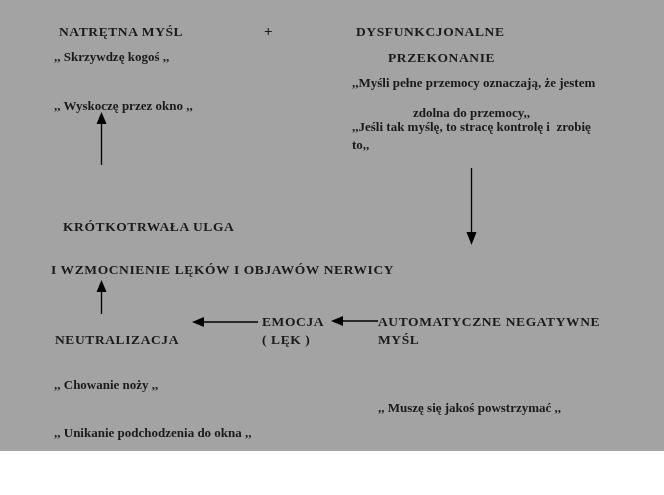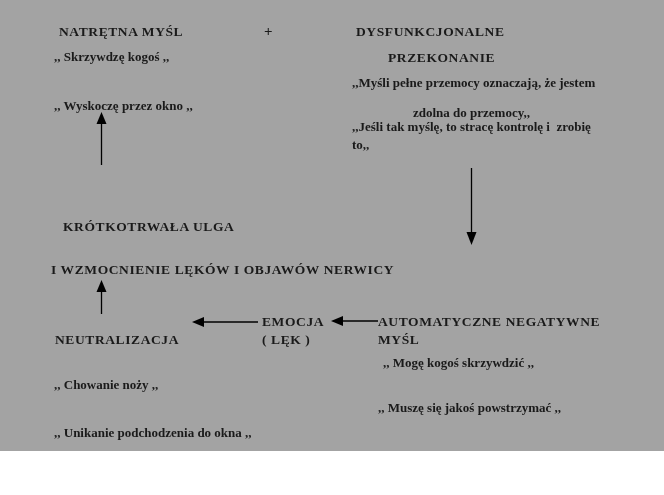--- a/index.html
+++ b/index.html
@@ -104,21 +104,20 @@
 
   <svg class="arrow-svg" style="left:329px; top:313px;" width="52" height="16">
     <line x1="49" y1="8" x2="12" y2="8"></line>
     <polygon points="2,8 14,3 14,13"></polygon>
   </svg>
 
   <div class="txt head" style="left:378px; top:314px;">AUTOMATYCZNE NEGATYWNE</div>
 
   <div class="txt head" style="left:378px; top:332px;">MYŚL</div>
 
-  <div class="txt body-line" style="left:383px; top:356px;">,, Mogę kogoś skrzywdzić ,,</div>
 
 
   <div class="txt body-line" style="left:378px; top:401px;">,, Muszę się jakoś powstrzymać ,,</div>
 
   <div class="txt body-line" style="left:54px; top:378px;">,, Chowanie noży ,,</div>
 
 
   <div class="txt body-line" style="left:54px; top:426px;">,, Unikanie podchodzenia do okna ,,</div>
 
   <div class="txt caption" style="left:54px; top:452px;margin-left:40px;">Ryc. 1</div>

